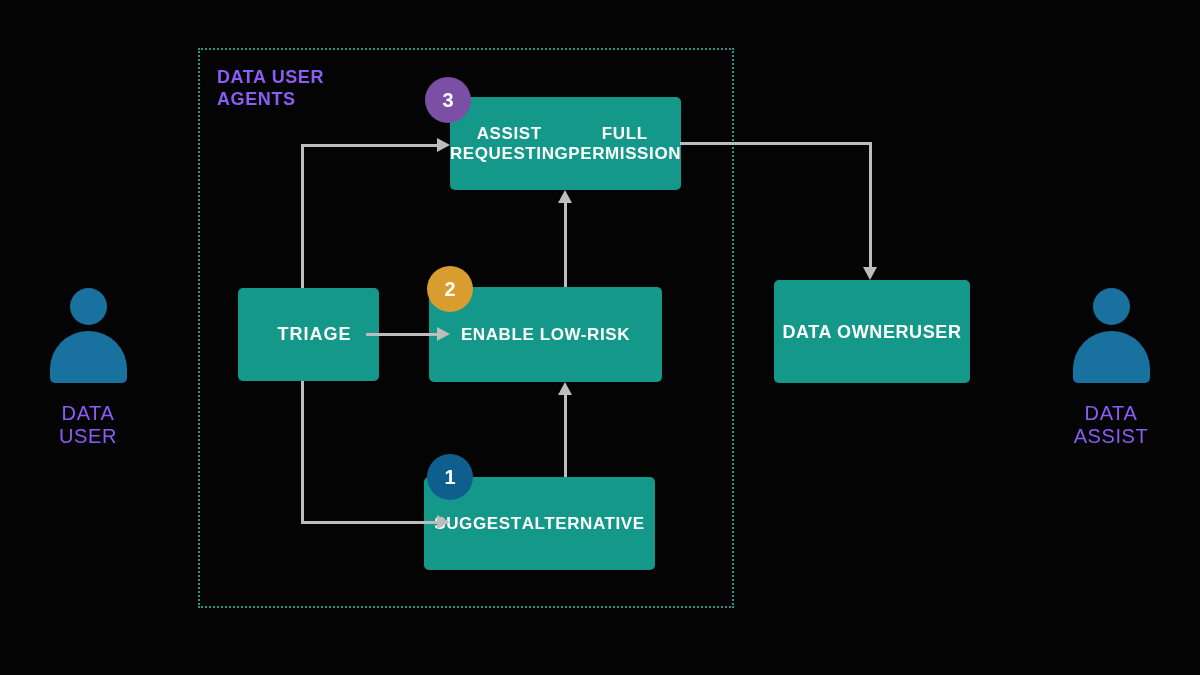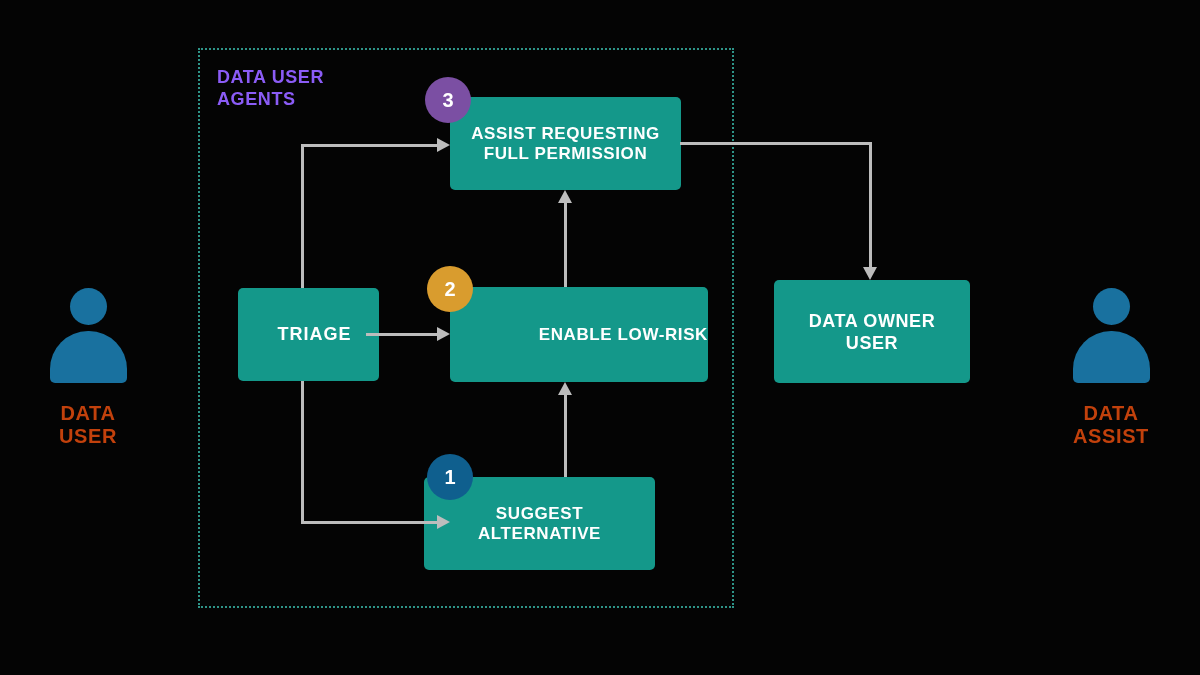--- a/index.html
+++ b/index.html
@@ -20,27 +20,27 @@
   .agents-title{
     position:absolute;left:217px;top:66px;
     color:#8b5cf6;font-size:18px;font-weight:bold;line-height:22px;
     letter-spacing:0.6px;
   }
 
   
   .node{
     position:absolute;background:var(--teal,#14988a);
     color:#fff;font-weight:bold;text-align:center;
-    display:flex;flex-direction:column;justify-content:center;align-items:center;
+    display:flex;flex-direction:row;justify-content:center;align-items:center;
     border-radius:5px;letter-spacing:0.6px;
   }
   .node .ln{display:block;}
   .node-triage{left:238px;top:288px;width:129px;height:93px;font-size:18px;letter-spacing:1px;padding-left:12px;}
   .node-assist{left:450px;top:97px;width:231px;height:93px;font-size:17px;line-height:20px;}
-  .node-enable{left:450px;top:287px;width:258px;height:95px;font-size:17px;line-height:20px;align-items:flex-end;}
+  .node-enable{left:429px;top:287px;width:233px;height:95px;font-size:17px;line-height:20px;}
   .node-suggest{left:424px;top:477px;width:231px;height:93px;font-size:17px;line-height:20px;}
   .node-owner-agent{left:774px;top:280px;width:196px;height:103px;font-size:18px;line-height:22px;}
 
   
   .badge{
     position:absolute;width:46px;height:46px;border-radius:50%;
     color:#fff;font-size:20px;font-weight:bold;
     display:flex;align-items:center;justify-content:center;
     z-index:3;
   }
@@ -61,21 +61,21 @@
     width:37px;height:37px;border-radius:50%;
     background:var(--blue,#19719f);margin:0 auto;
   }
   .person .body-shape{
     width:77px;height:52px;margin:6px auto 0;
     background:var(--blue,#19719f);
     border-radius:38px 38px 5px 5px;
   }
   .actor-label{
     position:absolute;width:120px;text-align:center;
-    color:#c2410c;font-size:20px;font-weight:bold;line-height:23px;letter-spacing:0.6px;
+    color:#8b5cf6;font-size:20px;font-weight:normal;line-height:23px;letter-spacing:0.6px;
   }
   .person-user{left:28px;top:288px;}
   .label-user{left:28px;top:402px;}
   .person-owner{left:1051px;top:288px;}
   .label-owner{left:1051px;top:402px;}
 </style>
 </head>
 <body>
 
 <div class="stage">

